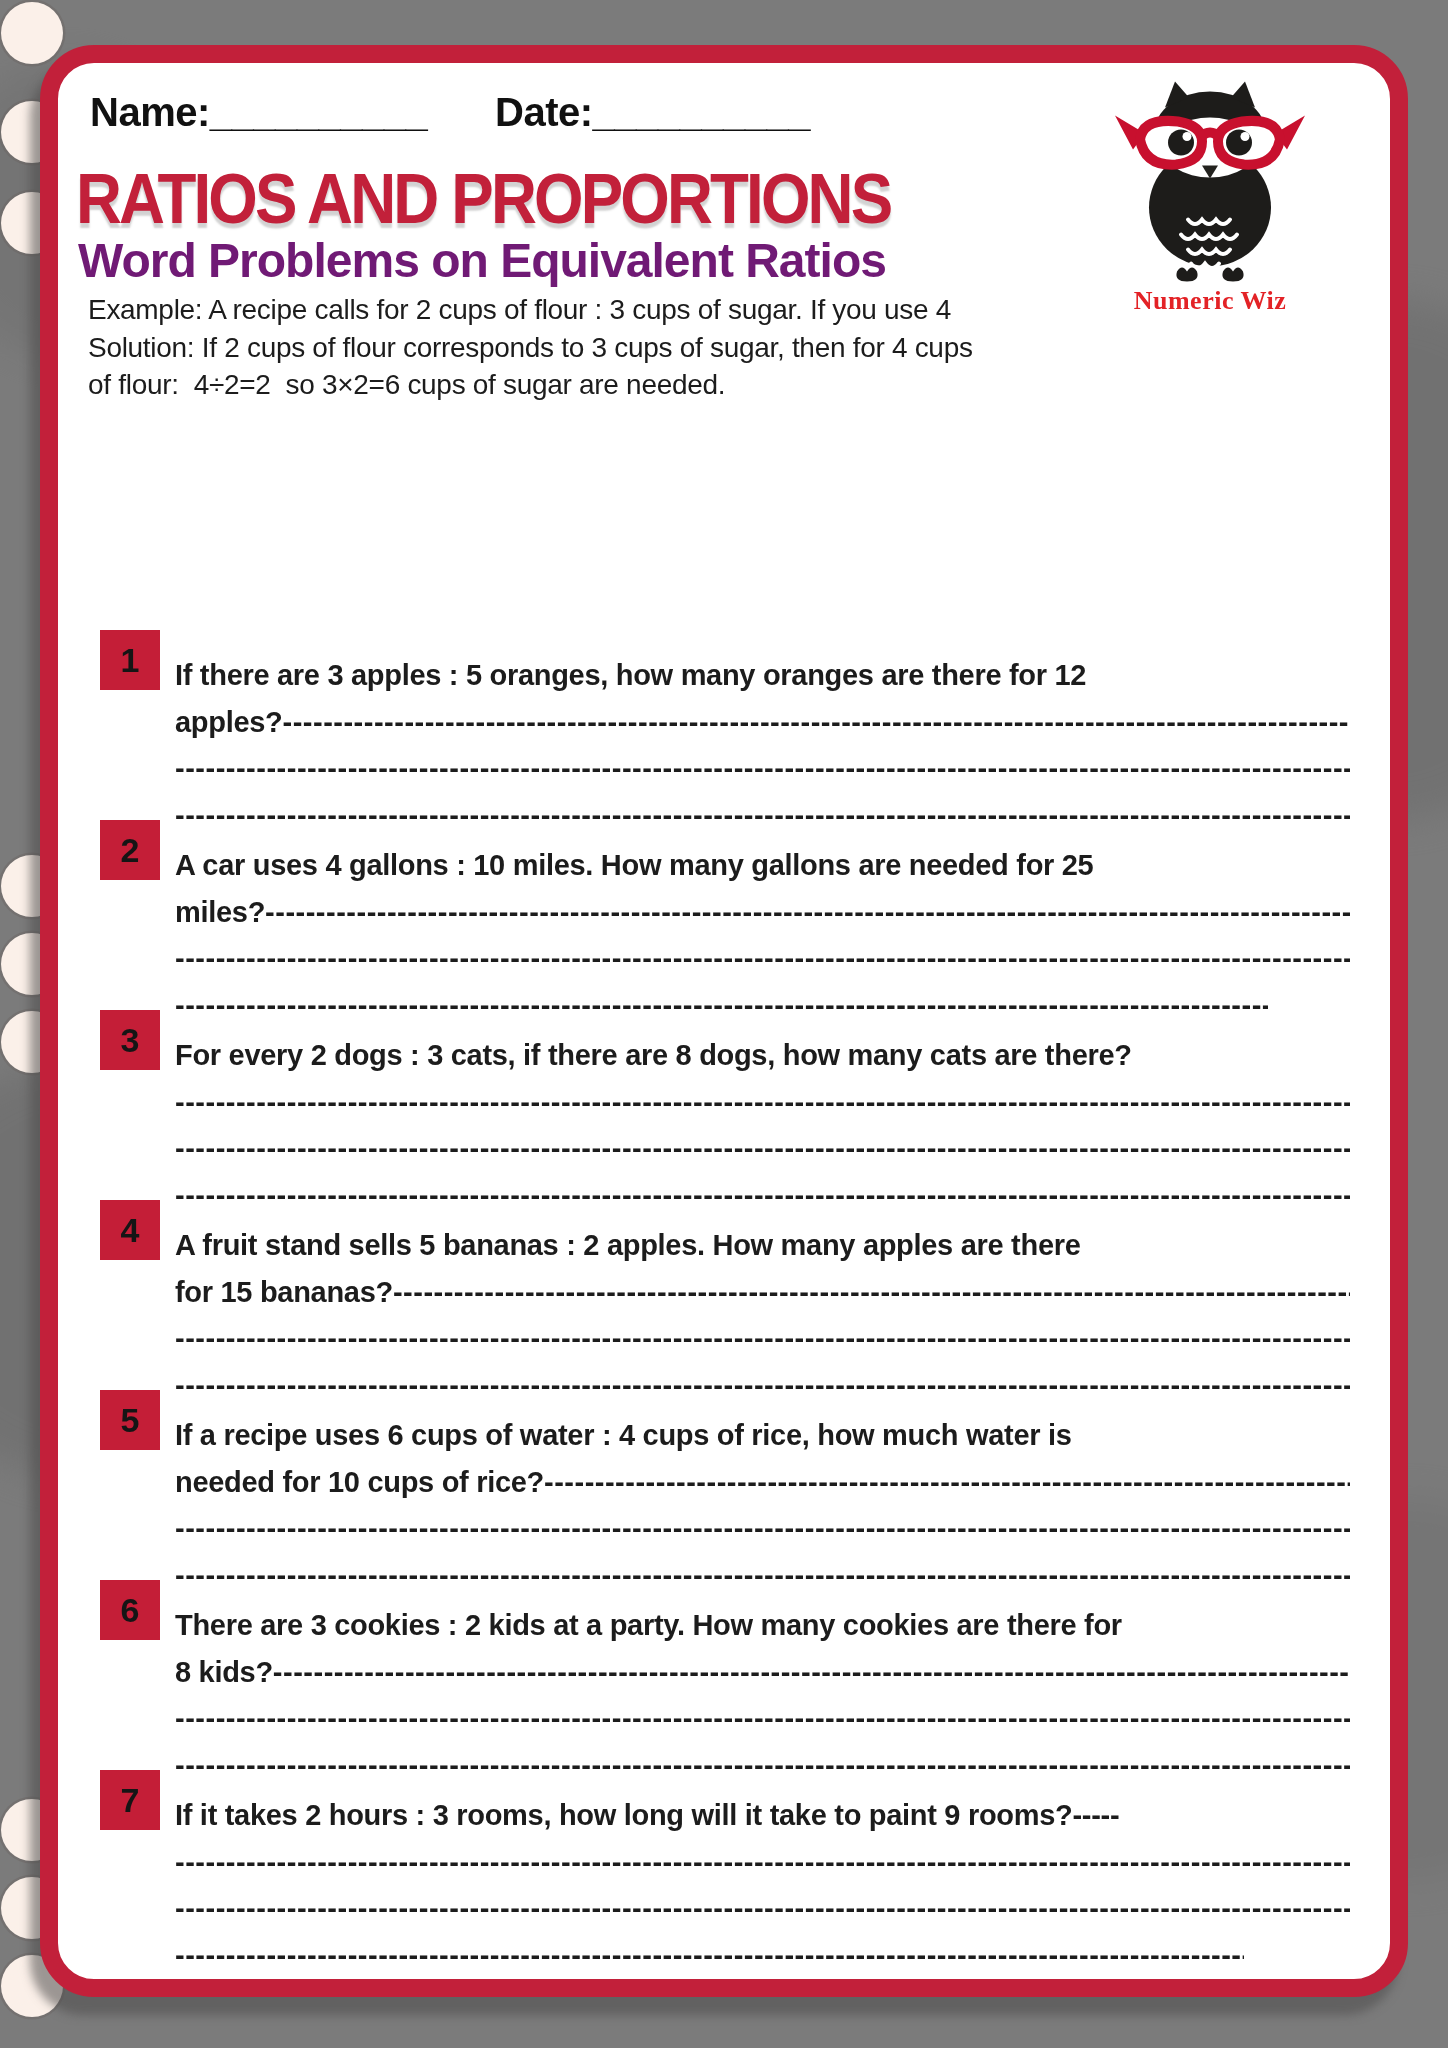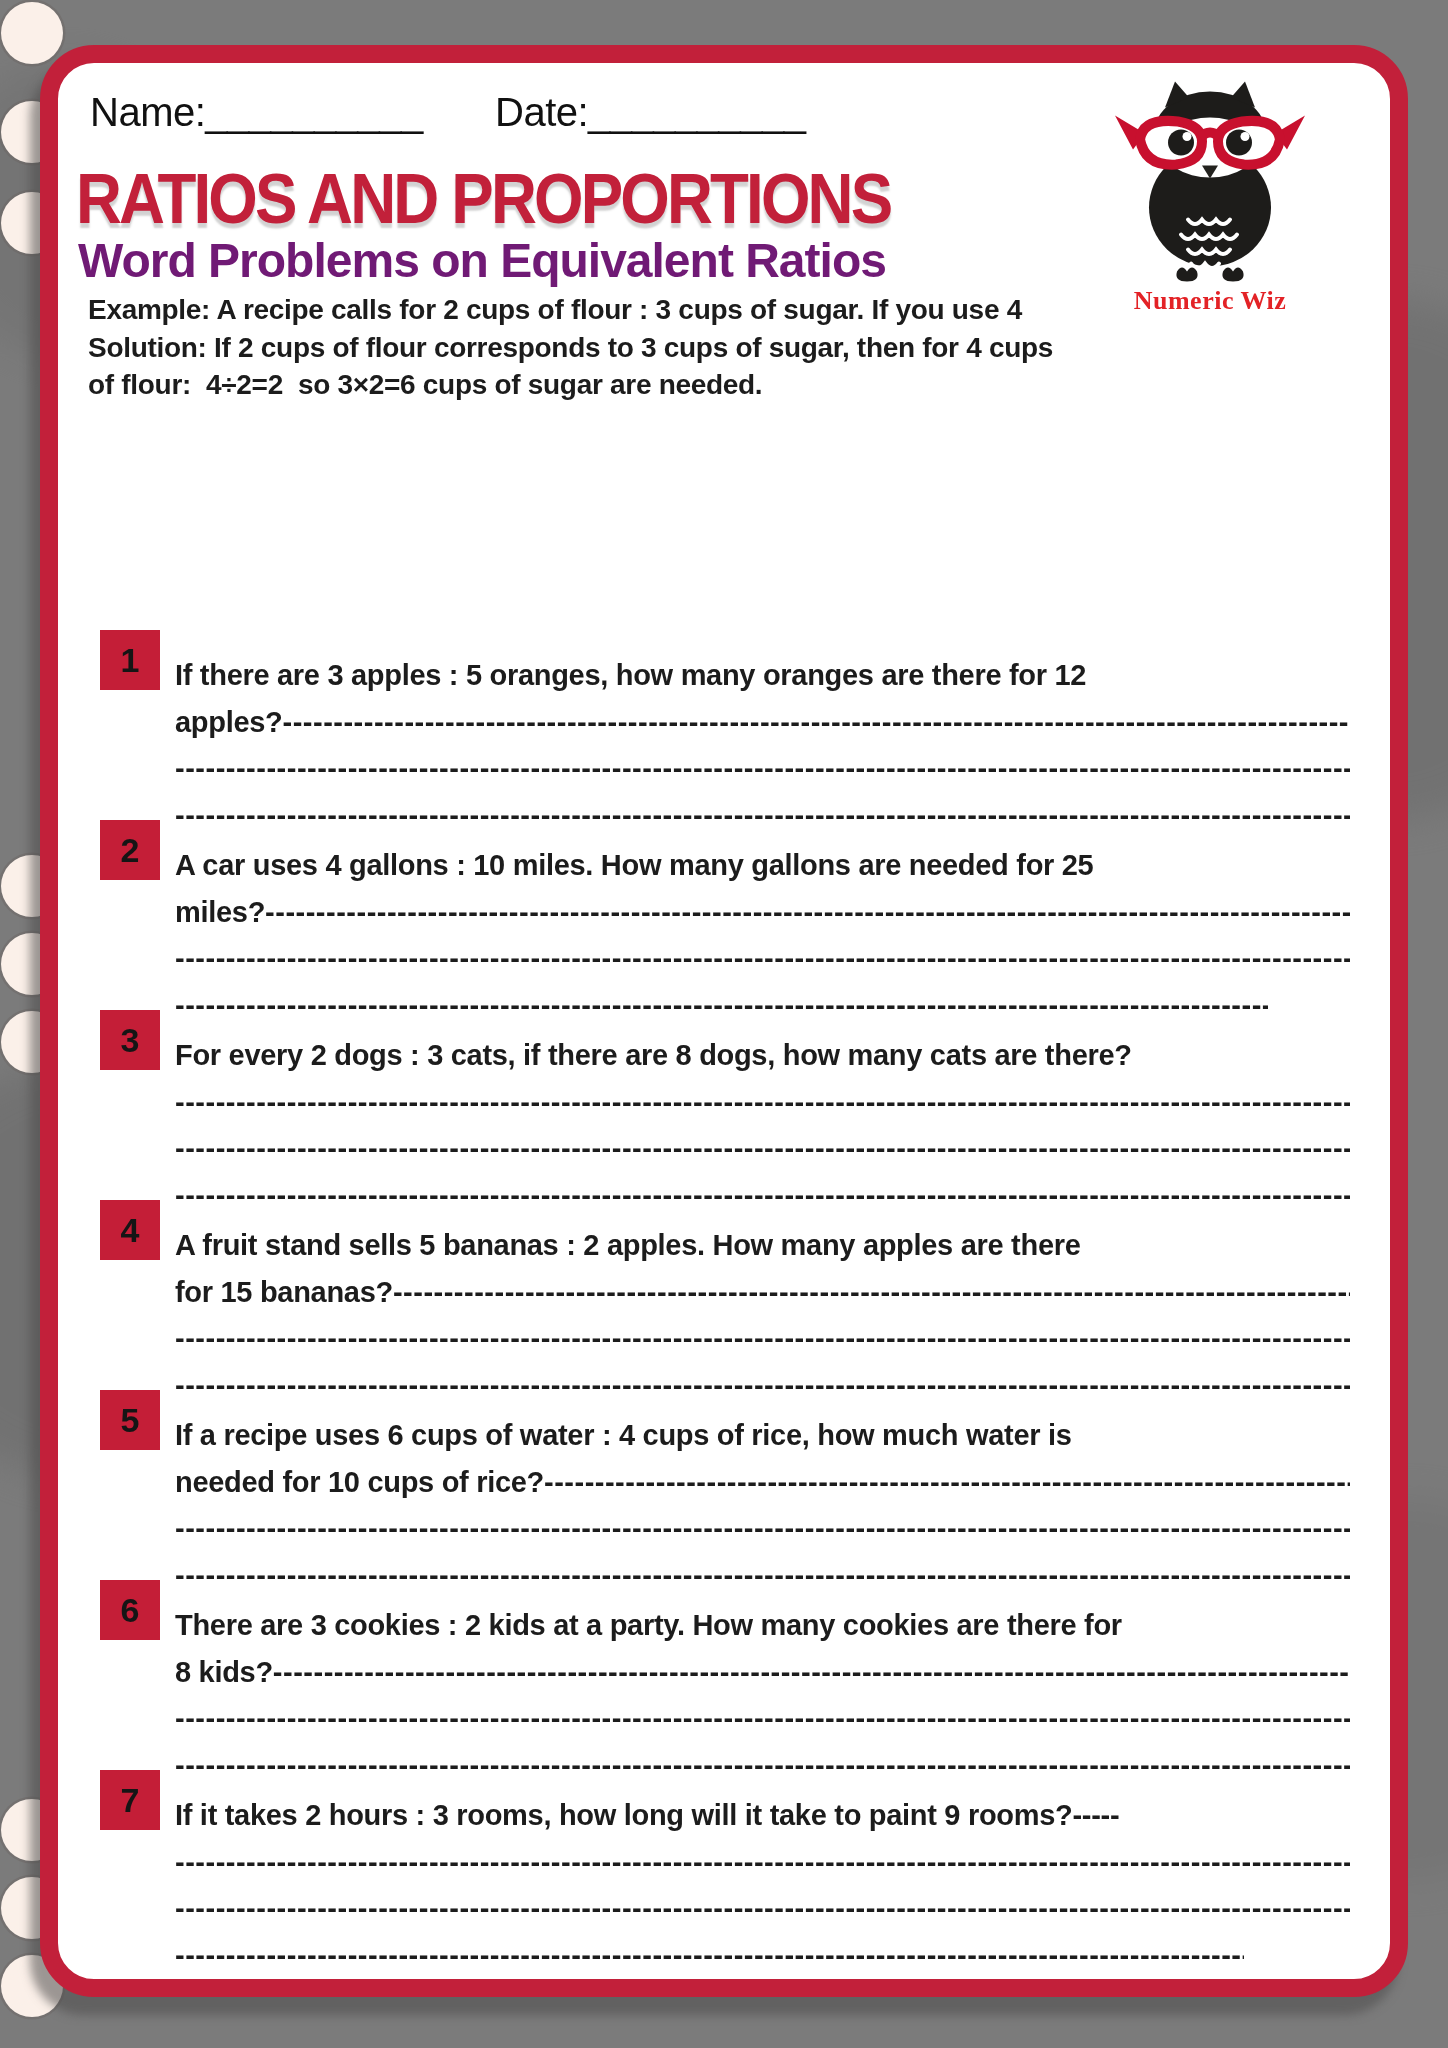--- a/index.html
+++ b/index.html
@@ -26,21 +26,21 @@
     box-shadow:0 0 0 2.5px rgba(105,98,94,.38);
   }
 
   .card{
     position:absolute;left:40px;top:45px;width:1368px;height:1952px;
     background:#ffffff;border:18px solid var(--red);border-radius:54px;
     box-shadow:-10px 18px 10px rgba(78,76,76,.55);
   }
 
   .name-label,.date-label{
-    position:absolute;top:27px;font-size:40px;font-weight:normal;color:#111;
+    position:absolute;top:27px;font-size:40px;font-weight:bold;color:#111;
     letter-spacing:-.5px;white-space:pre;
   }
   .name-label{left:32px;}
   .date-label{left:437px;}
 
   .title{
     position:absolute;left:18px;top:94px;
     font-size:67px;font-weight:bold;color:var(--red);
     letter-spacing:-3px;transform:scaleX(.95) scaleY(1.06);transform-origin:left top;
     text-shadow:0 5px 2px rgba(125,125,125,.35);
@@ -55,21 +55,21 @@
   .logo{position:absolute;left:1022px;top:14px;width:260px;height:290px;text-align:center;}
   .logo svg{display:block;margin:0 auto;}
   .logo-text{
     font-family:Liberation Serif, serif;
     font-size:26px;font-weight:bold;color:var(--logo-red);
     letter-spacing:.5px;margin-top:-6px;
   }
 
   .example{position:absolute;left:30px;top:228px;width:1070px;}
   .ex-line{
-    font-size:28px;font-weight:bold;color:var(--ink);
+    font-size:28px;font-weight:normal;color:var(--ink);
     line-height:37.5px;white-space:pre;letter-spacing:-.3px;
   }
 
   .questions{position:absolute;left:42px;top:565px;width:1250px;}
   .question{display:flex;align-items:flex-start;height:186px;margin-bottom:4px;}
   .badge{
     flex:0 0 60px;width:60px;height:60px;background:var(--badge-red);
     color:#151515;font-size:34px;font-weight:bold;
     display:flex;align-items:center;justify-content:center;
     margin-top:2px;

